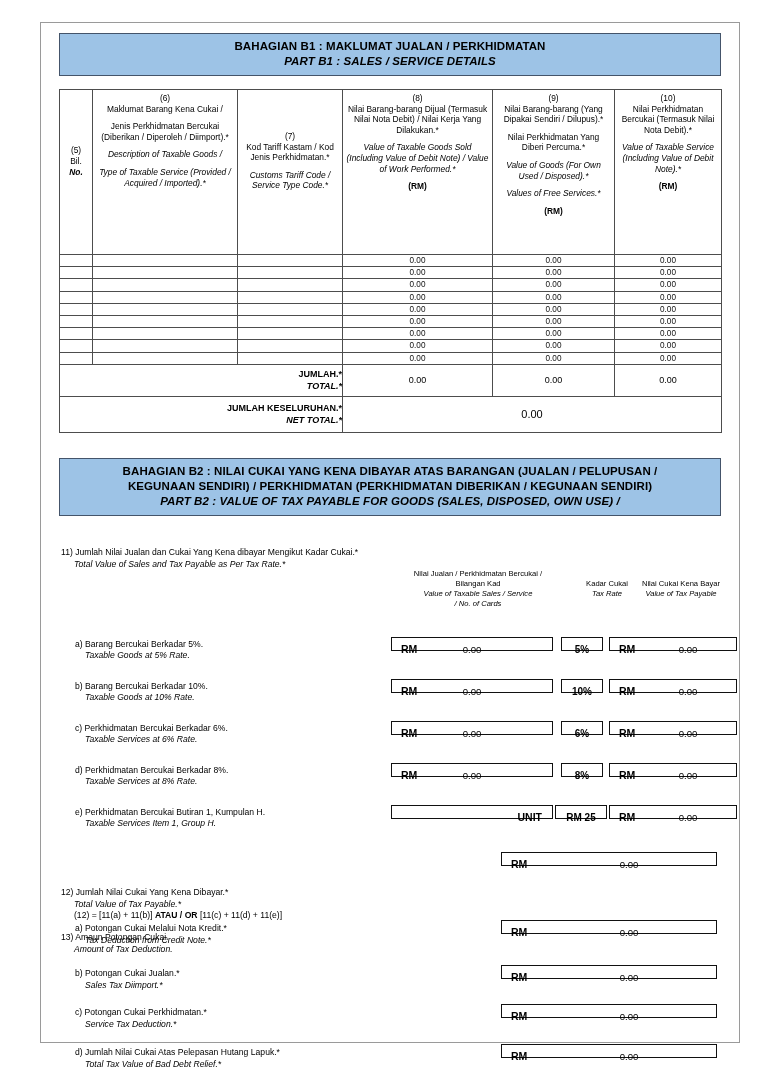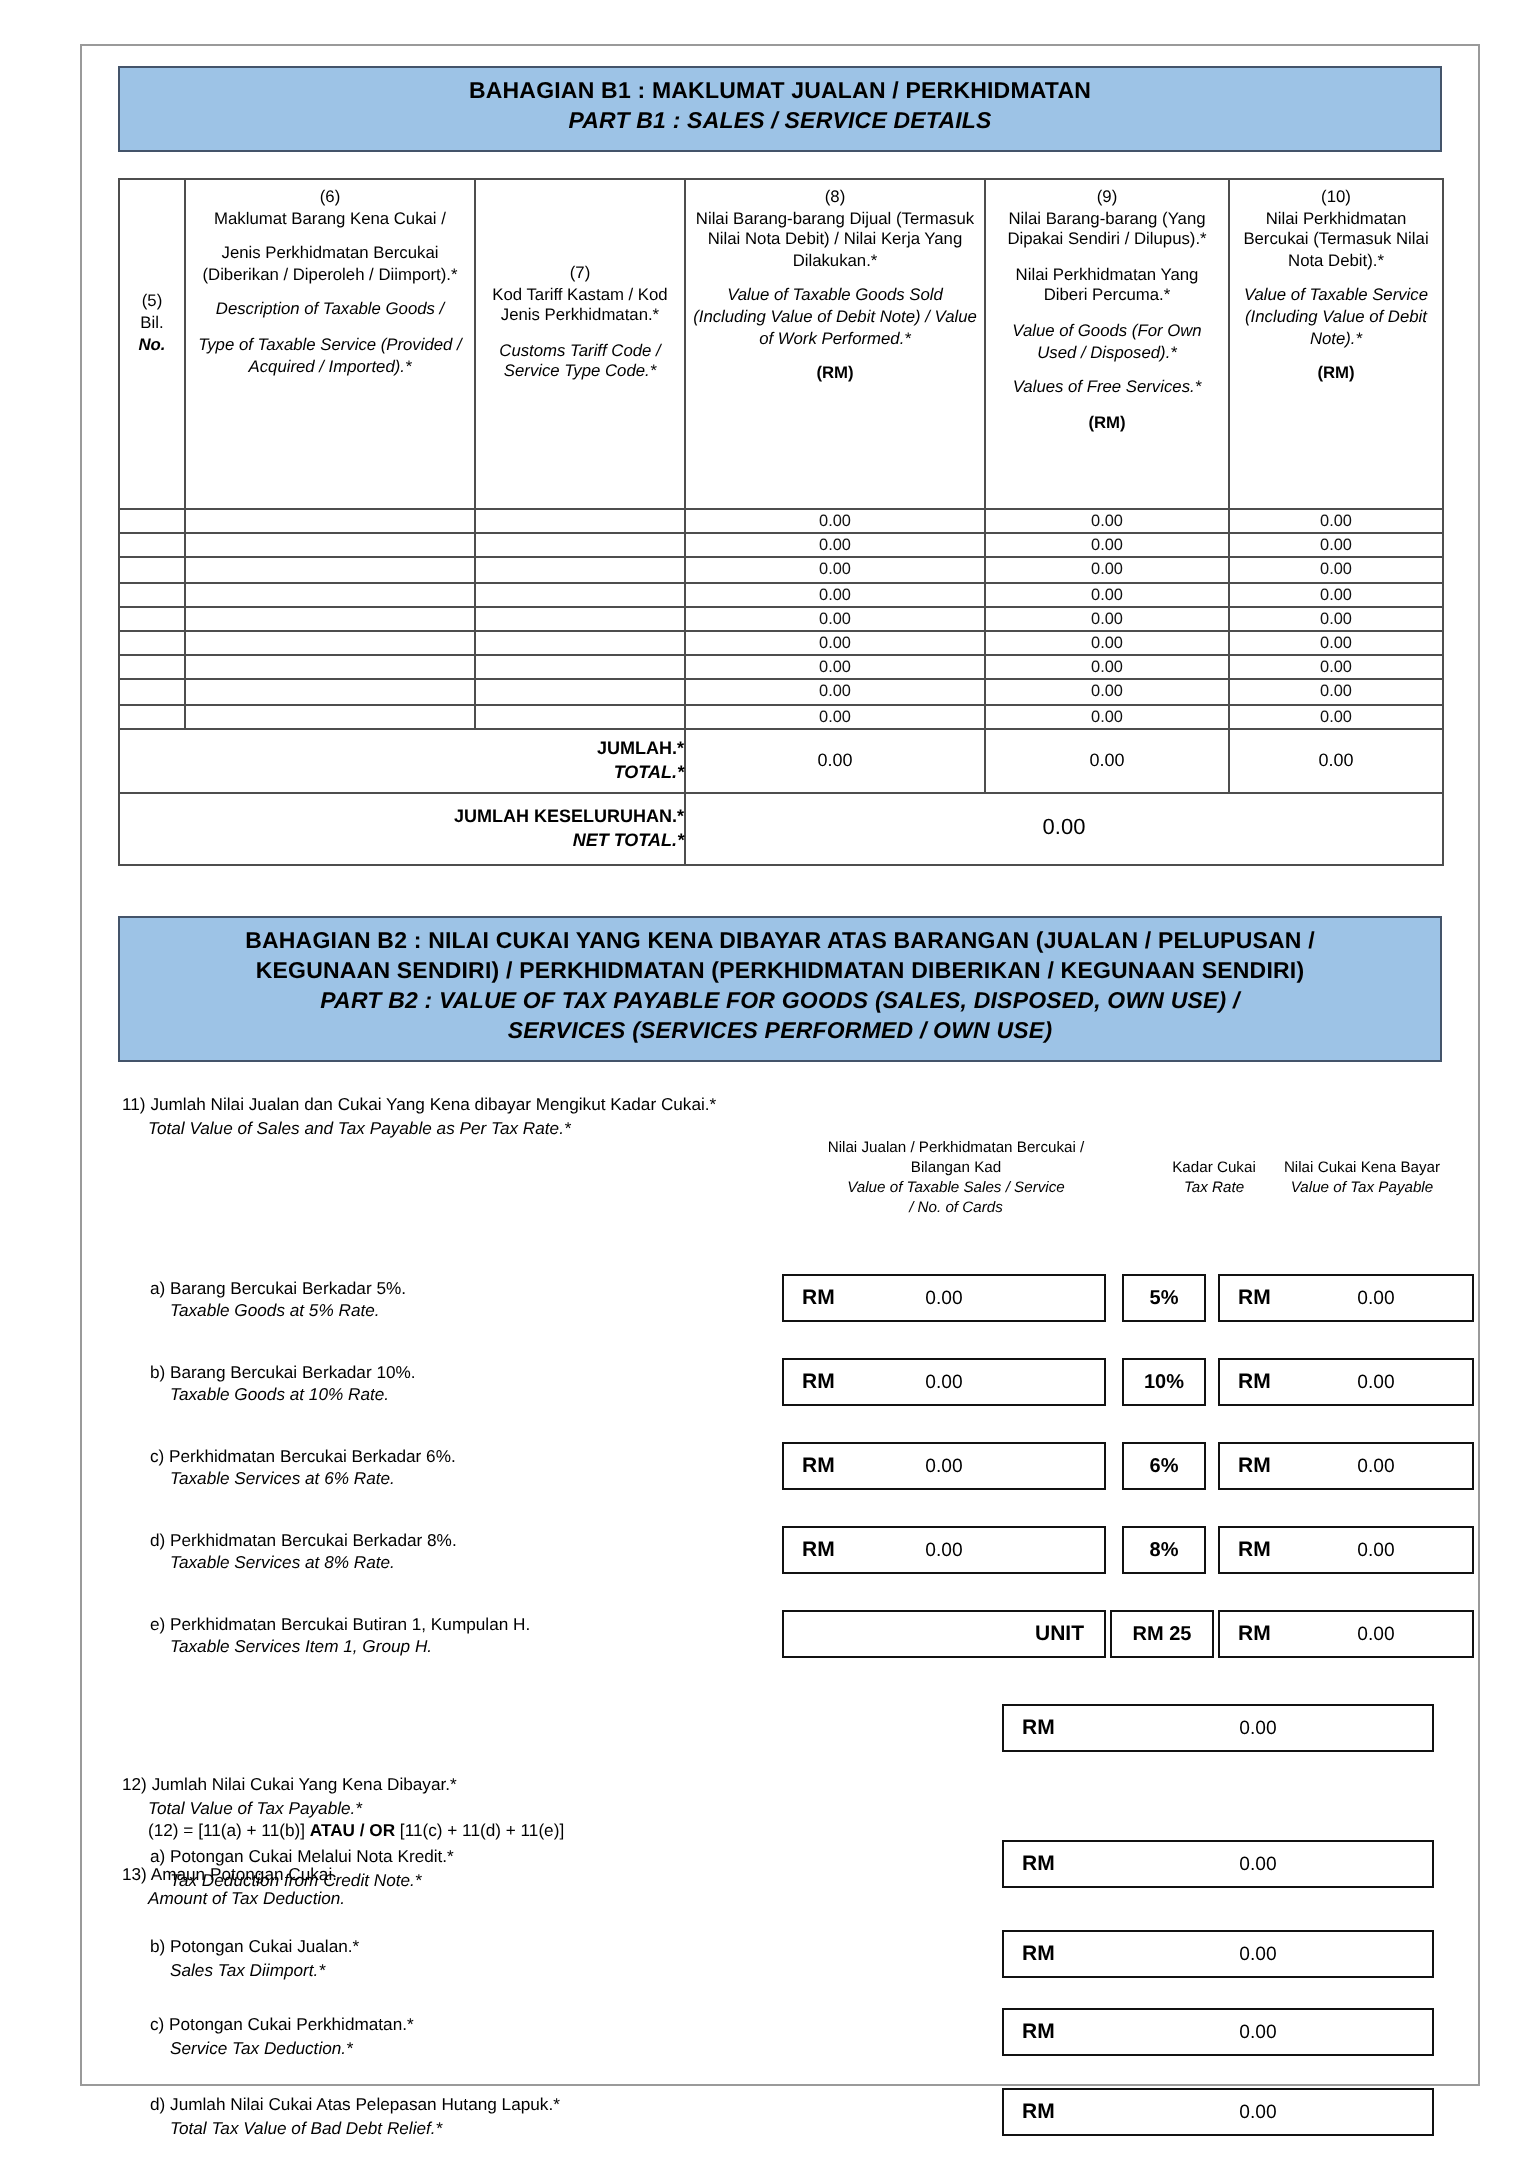--- a/index.html
+++ b/index.html
@@ -109,21 +109,21 @@
 
   
   .rate-row { position:absolute; left:2px; width:660px; height:29px; }
   .rate-row .lbl { position:absolute; left:14px; top:2px; width:340px; font-size:8.6px; line-height:11.4px; }
   .rate-row .lbl .en { font-style:italic; padding-left:10px; display:block; }
 
   .fbox {
     position:absolute;
     border:1.6px solid #111;
     background:#fff;
-    height:24px;
+    height:14px;
   }
   .fbox .rm {
     position:absolute; left:9px; top:5px;
     font-size:10.5px; font-weight:bold;
   }
   .fbox .val {
     position:absolute; right:0; left:0; top:6px;
     text-align:center; font-size:9.6px;
   }
   .fbox .val-r {
@@ -326,21 +326,20 @@
         </td>
         <td colspan="3" class="net-val">0.00</td>
       </tr>
     </tfoot>
   </table>
 
   <div class="banner" id="banner-b2">
     <div class="ms">BAHAGIAN B2 : NILAI CUKAI YANG KENA DIBAYAR ATAS BARANGAN (JUALAN / PELUPUSAN /</div>
     <div class="ms">KEGUNAAN SENDIRI) / PERKHIDMATAN (PERKHIDMATAN DIBERIKAN / KEGUNAAN SENDIRI)</div>
     <div class="en">PART B2 : VALUE OF TAX PAYABLE FOR GOODS (SALES, DISPOSED, OWN USE) /</div>
-    <div class="en">SERVICES (SERVICES PERFORMED / OWN USE)</div>
   </div>
 
   <div id="b2-body">
 
     <div id="q11">
       <div class="q-line l1">
         <span>11)</span>
         <span>Jumlah Nilai Jualan dan Cukai Yang Kena dibayar Mengikut Kadar Cukai.*</span>
       </div>
       <div class="q-line l2">Total Value of Sales and Tax Payable as Per Tax Rate.*</div>

